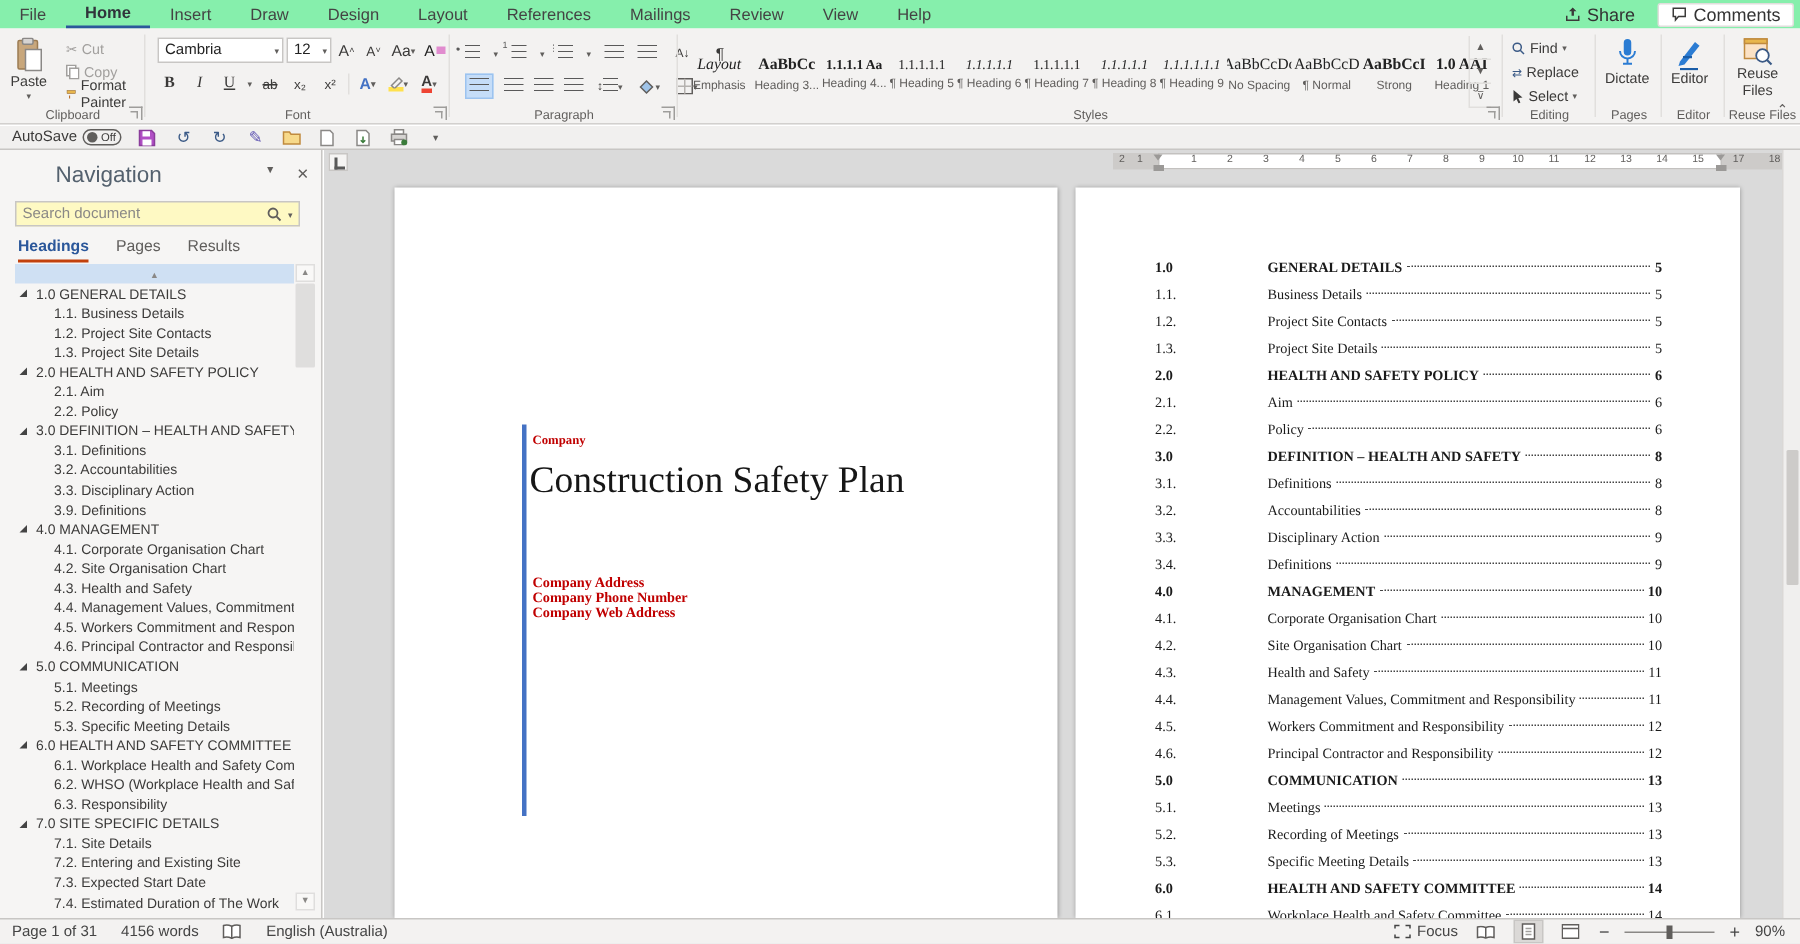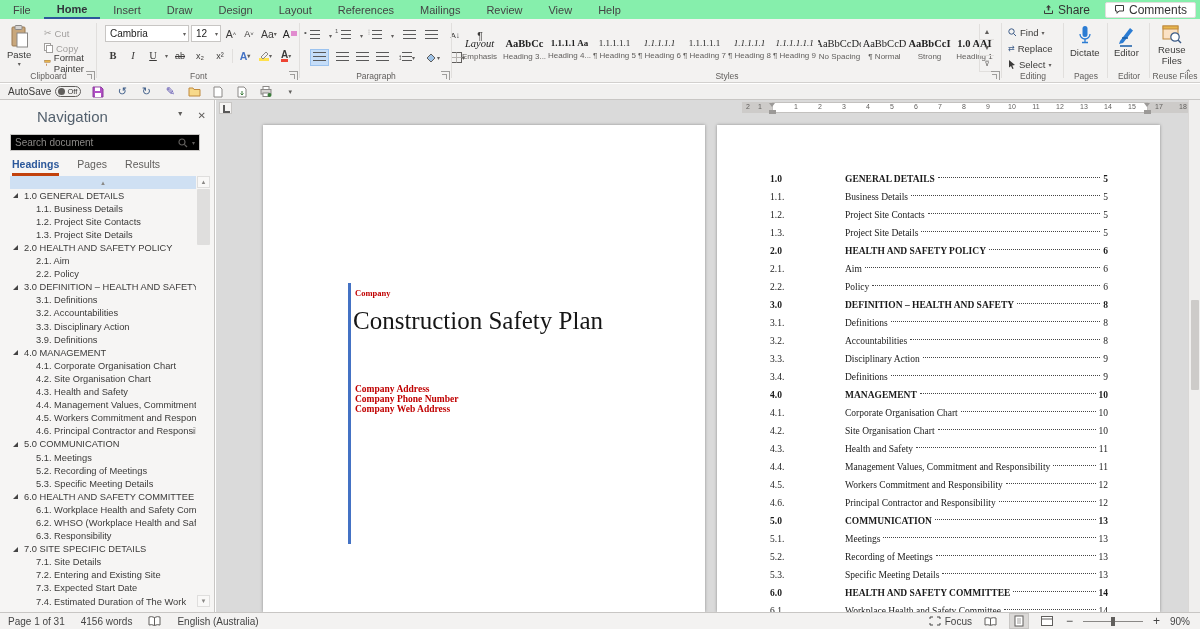--- a/index.html
+++ b/index.html
@@ -47,25 +47,25 @@
   #qat { position:absolute; top:84px; left:0; width:1200px; height:16px; background:#f1f0ef; border-bottom:1px solid #c8c6c4; display:flex; align-items:center; gap:10px; padding-left:8px; font-size:10px; }
   .autosave { display:flex; align-items:center; gap:4px; color:#3b3a39; }
   .pill { width:26px; height:11px; border:1px solid #605e5c; border-radius:6px; display:flex; align-items:center; padding:0 2px; gap:2px; font-size:7.5px; color:#3b3a39; }
   .pill::before { content:""; width:7px; height:7px; border-radius:50%; background:#605e5c; }
   .qico { width:14px; height:13px; display:flex; align-items:center; justify-content:center; font-size:11px; color:#3b3a39; }
 
   
   #navpane { position:absolute; top:100px; left:0; width:215px; height:512px; background:#f6f5f4; border-right:1px solid #c8c6c4; }
   #nav-title { position:absolute; left:37px; top:8px; font-size:15px; color:#54616e; }
   #nav-ctl { position:absolute; right:8px; top:10px; display:flex; gap:14px; color:#605e5c; font-size:10px; }
-  #nav-search { position:absolute; left:10px; top:34px; width:190px; height:17px; background:#000000; border:1px solid #c8c6c4; display:flex; align-items:center; font-size:10px; color:#8a8886; padding:0 4px; }
+  #nav-search { position:absolute; left:10px; top:34px; width:190px; height:17px; background:#fef9c3; border:1px solid #c8c6c4; display:flex; align-items:center; font-size:10px; color:#8a8886; padding:0 4px; }
   #nav-search .sp { flex:1; }
   #nav-tabs { position:absolute; left:12px; top:58px; display:flex; gap:18px; font-size:10.5px; color:#605e5c; }
   .ntab { padding-bottom:3px; }
-  .ntab.active { color:#2b579a; font-weight:bold; border-bottom:6px solid #c2410c; }
+  .ntab.active { color:#2b579a; font-weight:bold; border-bottom:2px solid #c2410c; }
   #nav-list { position:absolute; left:0; top:76px; width:196px; height:431px; overflow:hidden; }
   .nav-row { height:13.1px; display:flex; align-items:center; font-size:9.3px; color:#3b3a39; white-space:nowrap; position:relative; }
   .nav-row .tri { position:absolute; left:13px; top:4px; width:0; height:0; border-left:5px solid transparent; border-bottom:5px solid #444; }
   .nav-row.l1 { padding-left:24px; }
   .nav-row.l2 { padding-left:36px; }
   .nav-row.sel { background:#cfe0f3; margin-left:10px; justify-content:center; padding-left:0; color:#8a8886; font-size:7px; }
   #nav-scroll { position:absolute; right:3px; top:76px; width:14px; height:431px; background:#f6f5f4; }
   #nav-scroll .arr { position:absolute; left:0; width:13px; height:12px; border:1px solid #dfdedd; background:#f9f8f7; color:#8a8886; font-size:6px; display:flex; align-items:center; justify-content:center; }
   #nav-scroll .thumb { position:absolute; left:0; top:13px; width:13px; height:56px; background:#dfdedd; border-radius:1px; }
 

